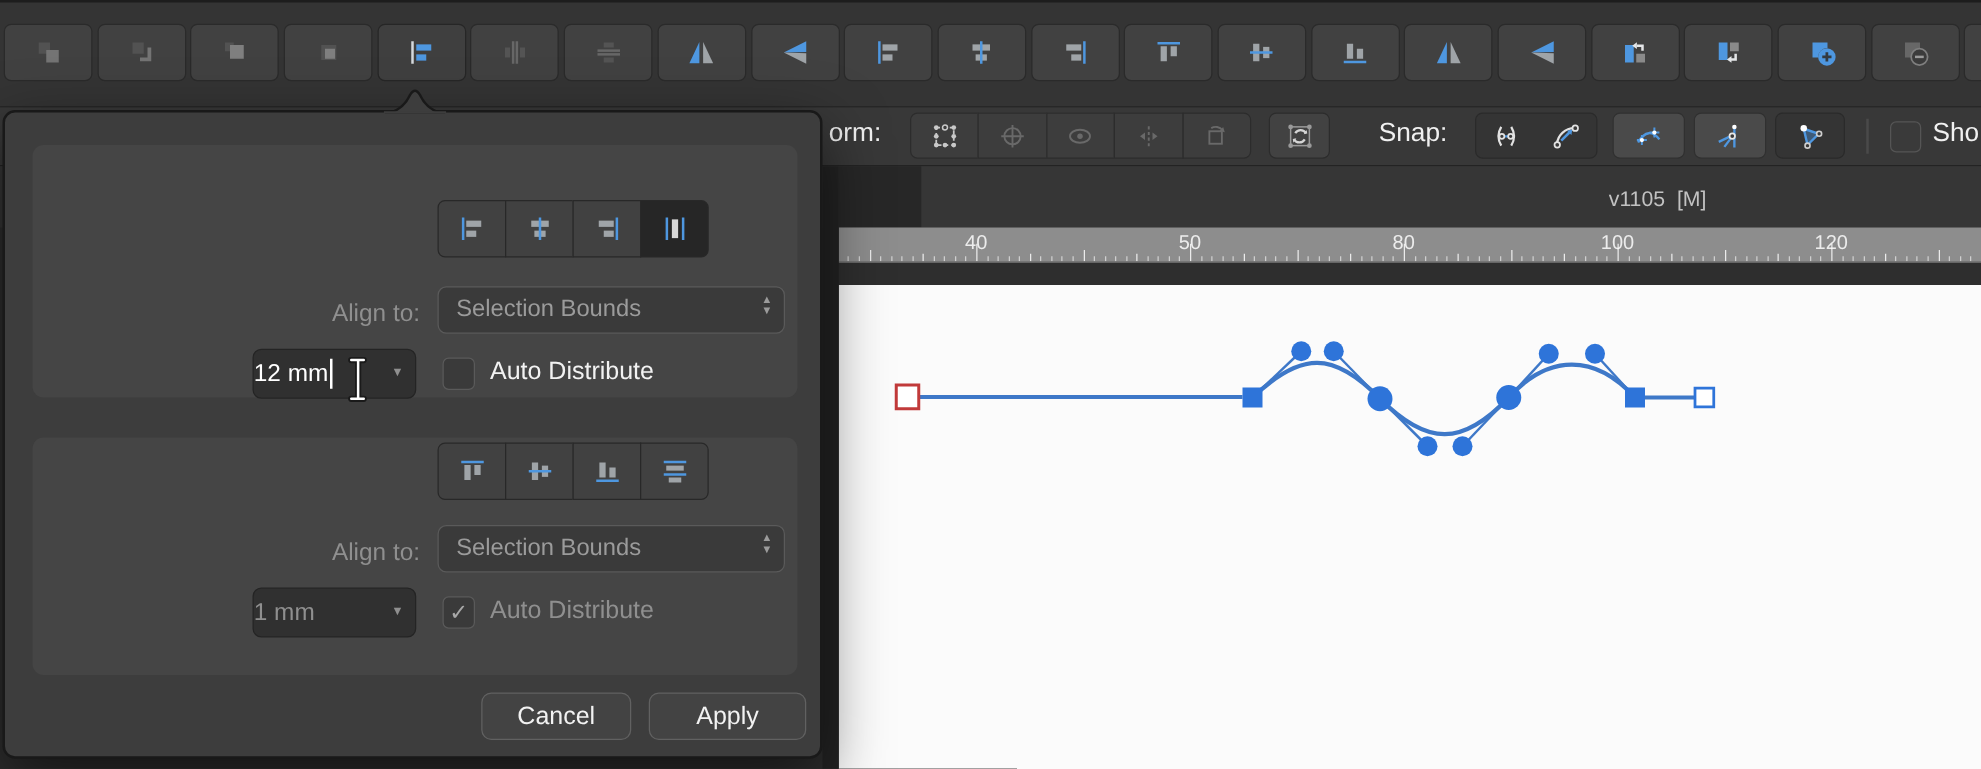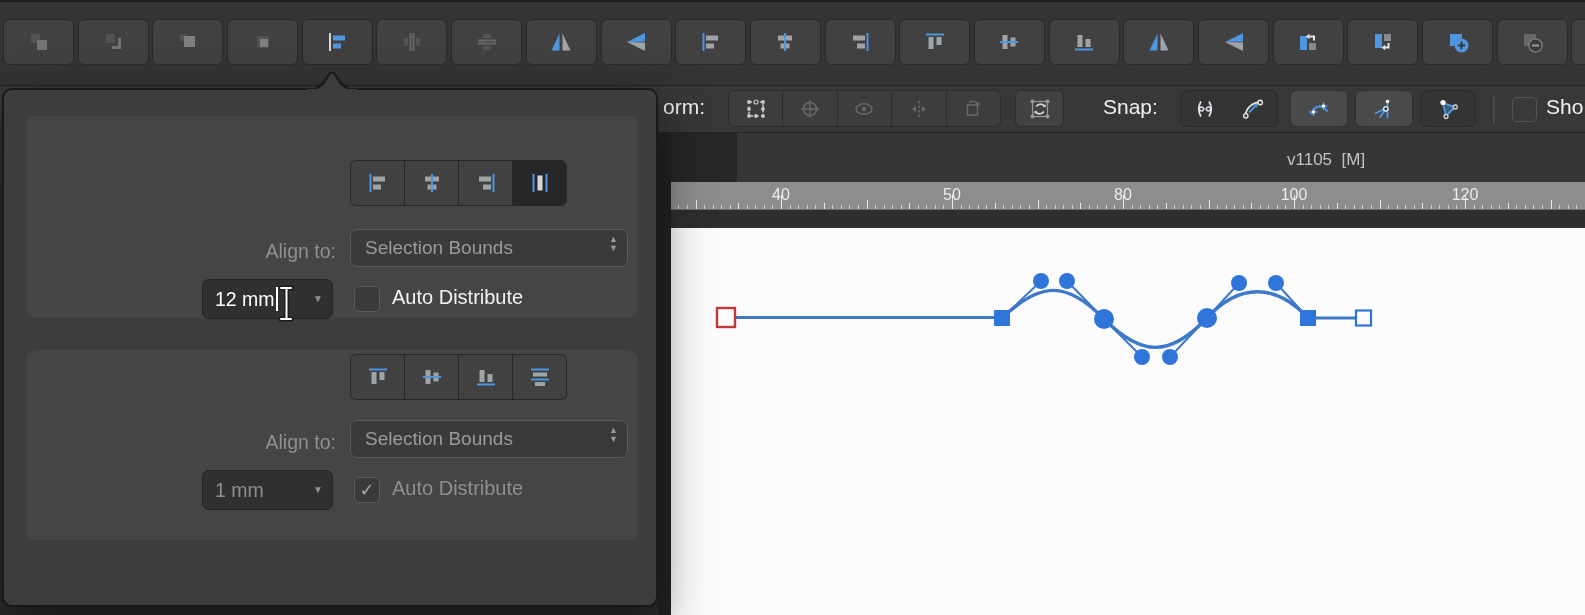--- a/index.html
+++ b/index.html
@@ -64,21 +64,21 @@
   .abtn{width:55px;height:46px;background:#414141;border:1px solid #282828;margin-left:-1px;
         display:flex;align-items:center;justify-content:center;box-sizing:border-box;flex:none;}
   .abtn:first-child{border-radius:6px 0 0 6px;margin-left:0;}
   .abtn:last-child{border-radius:0 6px 6px 0;}
   .abtn.sel{background:#262626;}
   .dd{position:absolute;left:324px;width:278px;height:38px;background:#3a3a3a;border:1.5px solid #5a5a5a;
       border-radius:7px;box-sizing:border-box;display:flex;align-items:center;padding:0 14px;
       color:#9b9b9b;font-size:19px;}
   .stepper{position:absolute;right:9px;top:5px;color:#9b9b9b;font-size:9px;line-height:9px;text-align:center;}
   .spin{position:absolute;left:176px;width:131px;height:40px;background:#303030;border:1px solid #242424;
-        border-radius:7px;display:flex;align-items:center;padding-left:12px;box-sizing:border-box;font-size:19.5px;}
+        border-radius:7px;display:flex;align-items:center;padding-left:0;box-sizing:border-box;font-size:19.5px;}
   .spin .dda{position:absolute;right:9px;top:13px;font-size:10px;color:#8f8f8f;}
   .caret{display:inline-block;width:2px;height:24px;background:#ffffff;margin-left:1px;vertical-align:middle;}
   .cb{position:absolute;left:328px;width:26px;height:26px;background:#3a3a3a;border:1.5px solid #5a5a5a;
       border-radius:5px;box-sizing:border-box;display:flex;align-items:center;justify-content:center;
       color:#a8a8a8;font-size:18px;line-height:1;}
   .adlabel{position:absolute;left:366px;font-size:20px;}
   .dlgbtn{position:absolute;top:464px;height:38px;border:1.5px solid #616161;border-radius:8px;
           background:#434343;color:#f2f2f2;font-size:20px;display:flex;align-items:center;
           justify-content:center;box-sizing:border-box;}
   .ibeam{position:absolute;left:252px;top:169px;z-index:5;}
@@ -665,14 +665,16 @@
       <div class="spin" style="top:120px;color:#8f8f8f;">
         <span>1 mm</span>
         <span class="dda">▼</span>
       </div>
       <div class="cb" style="top:127px;">
           <span class="chk">✓</span>
         </div>
       <span class="adlabel" style="top:127px;color:#8f8f8f;">Auto Distribute</span>
     </div>
 
+    <button class="dlgbtn" style="left:381px;width:120px;">Cancel</button>
+    <button class="dlgbtn" style="left:515px;width:126px;">Apply</button>
   </div>
 </div>
 
 </body></html>

